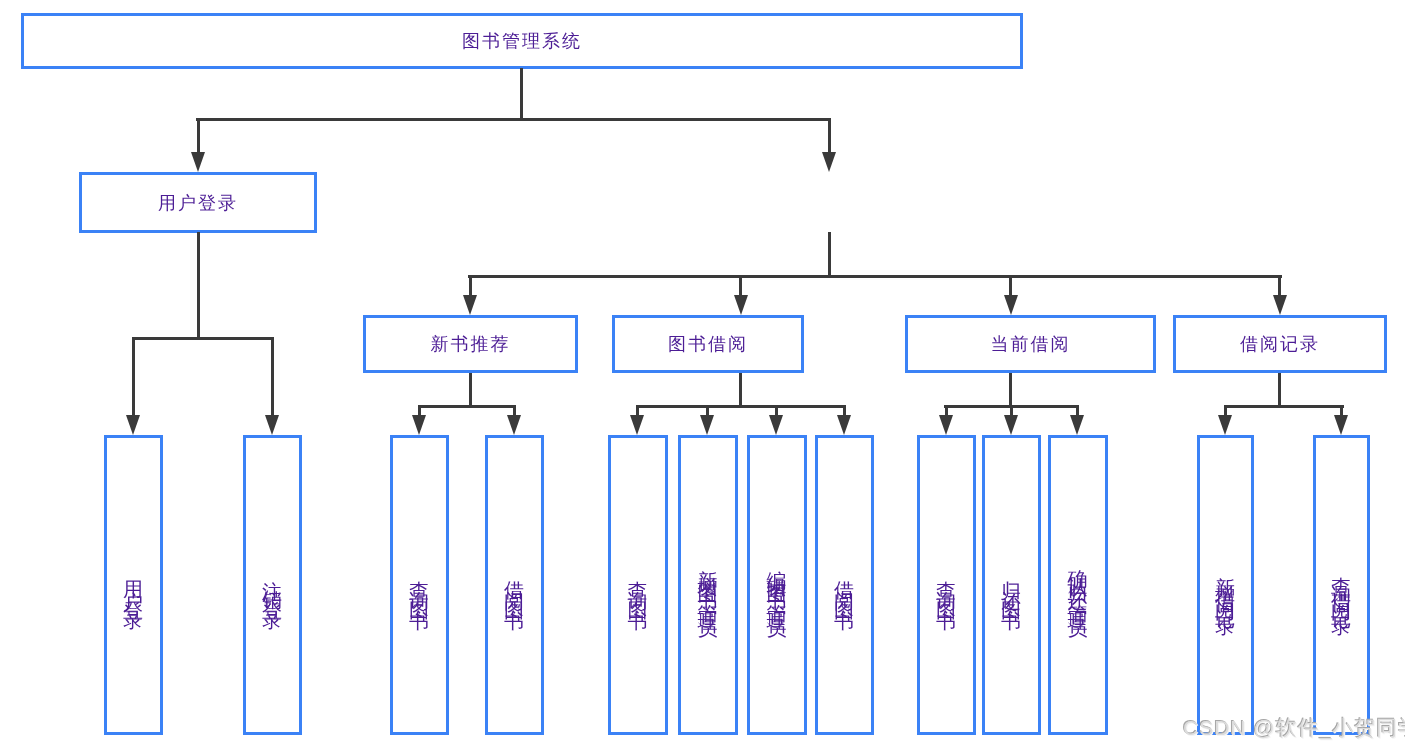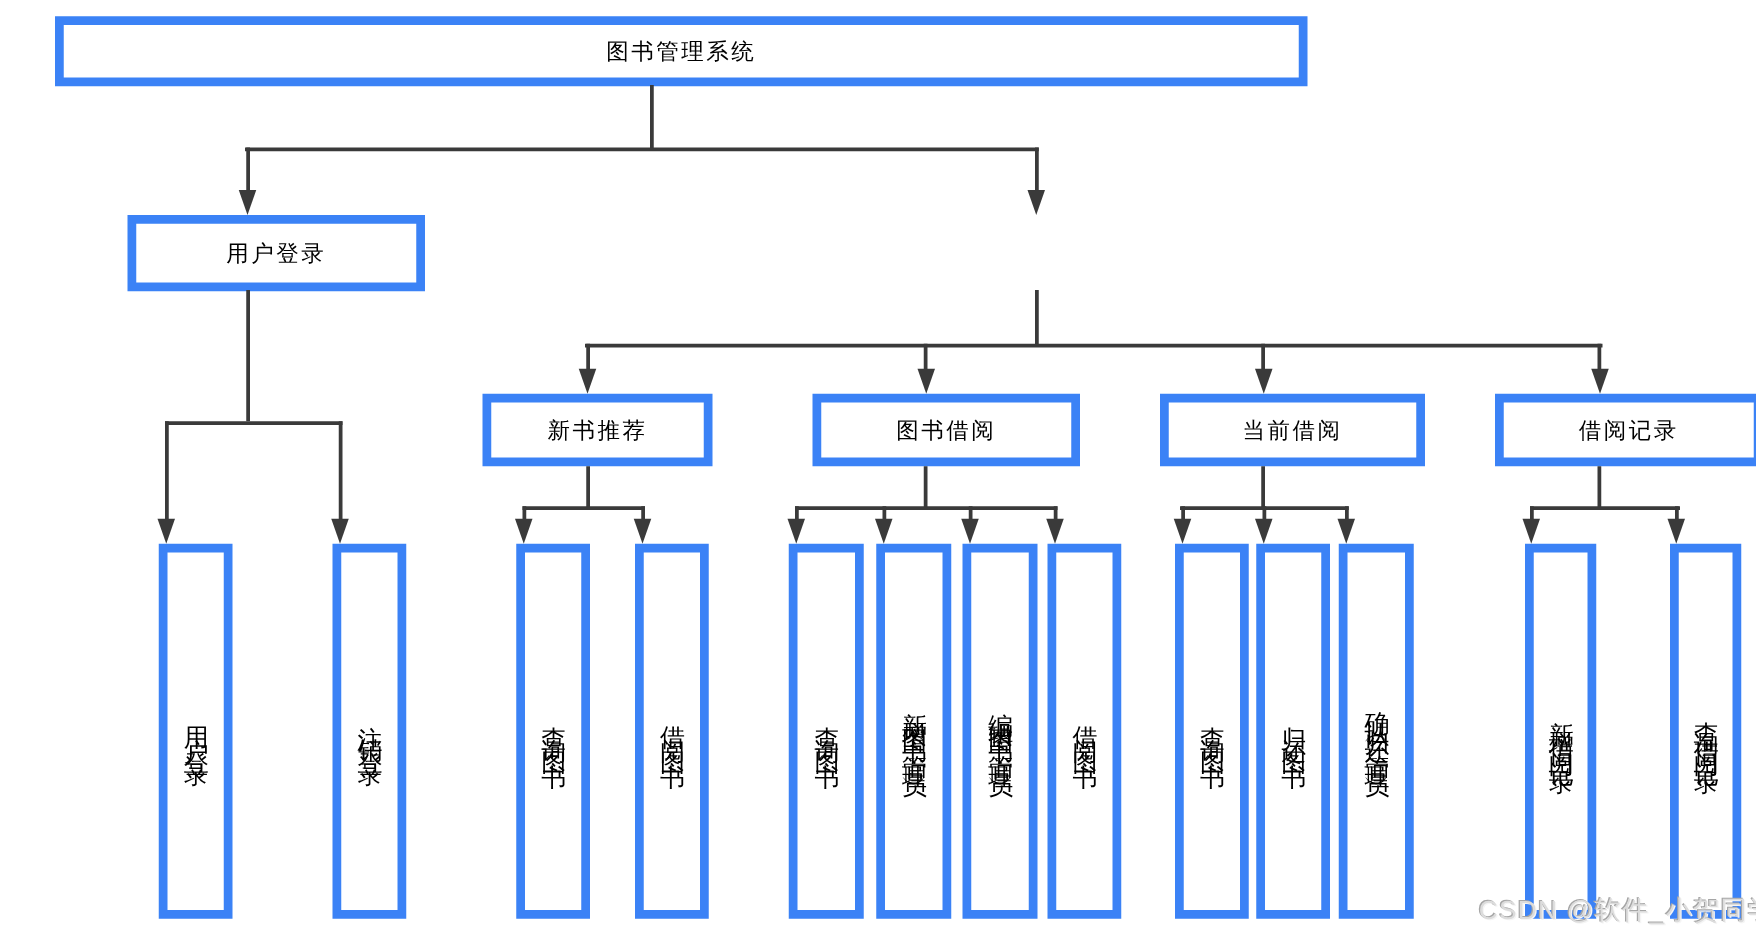--- a/index.html
+++ b/index.html
@@ -7,26 +7,25 @@
     position:relative;
     width:1405px;height:747px;
     background:#ffffff;
     font-family:"Liberation Sans","DejaVu Sans",sans-serif;
     overflow:hidden;
   }
   .box{
     position:absolute;
     box-sizing:border-box;
     background:#ffffff;
-    border:7px solid #3b82f6;
-    color:#000000;
+    border:3px solid #3b82f6;
+    color:#4c1d95;
     display:flex;
     align-items:center;
     justify-content:center;
-    margin-left:23px;
   }
   .h{
     font-size:18px;
     letter-spacing:2px;
   }
   .v{
     writing-mode:vertical-rl;
     text-orientation:mixed;
     font-size:20px;
     letter-spacing:10px;
@@ -56,23 +55,23 @@
 </style>
 </head>
 <body>
 
 <div class="canvas">
 
   <div class="box h" style="left:21px;top:13px;width:1002px;height:56px;">图书管理系统</div>
 
   <div class="box h" style="left:79px;top:172px;width:238px;height:61px;">用户登录</div>
 
-  <div class="box h" style="left:363px;top:315px;width:184px;height:58px;">新书推荐</div>
-  <div class="box h" style="left:627px;top:315px;width:214px;height:58px;">图书借阅</div>
-  <div class="box h" style="left:905px;top:315px;width:212px;height:58px;">当前借阅</div>
+  <div class="box h" style="left:363px;top:315px;width:215px;height:58px;">新书推荐</div>
+  <div class="box h" style="left:612px;top:315px;width:192px;height:58px;">图书借阅</div>
+  <div class="box h" style="left:905px;top:315px;width:251px;height:58px;">当前借阅</div>
   <div class="box h" style="left:1173px;top:315px;width:214px;height:58px;">借阅记录</div>
 
   <div class="box v" style="left:104px;top:435px;width:59px;height:300px;">用户登录</div>
   <div class="box v" style="left:243px;top:435px;width:59px;height:300px;">注销登录</div>
 
   <div class="box v" style="left:390px;top:435px;width:59px;height:300px;">查询图书</div>
   <div class="box v" style="left:485px;top:435px;width:59px;height:300px;">借阅图书</div>
 
   <div class="box v" style="left:608px;top:435px;width:60px;height:300px;">查询图书</div>
   <div class="box v" style="left:678px;top:435px;width:60px;height:300px;letter-spacing:7px;">新增图书（管理员）</div>

